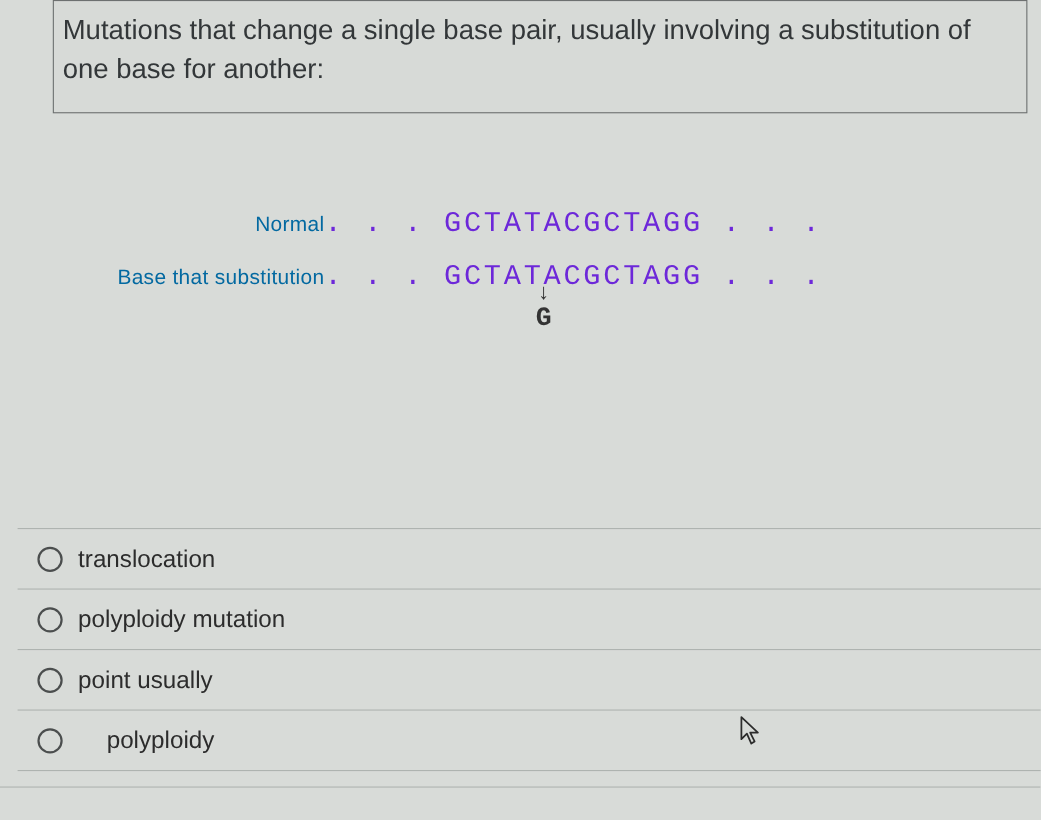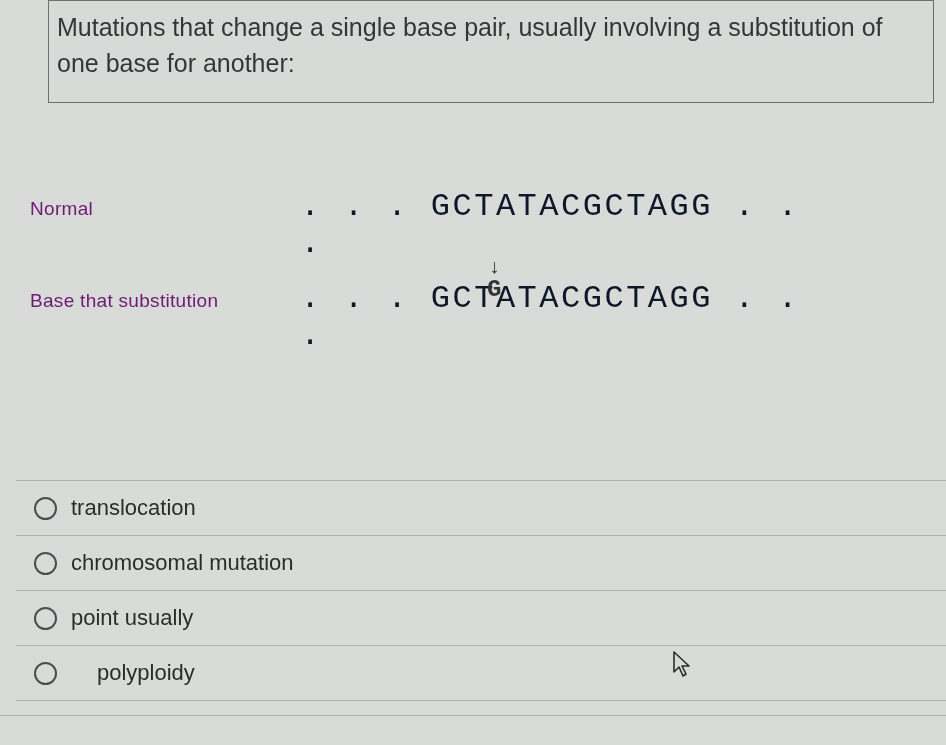--- a/index.html
+++ b/index.html
@@ -40,30 +40,30 @@
     width: 800px;
   }
 
   .seq-row {
     display: flex;
     align-items: baseline;
     margin-top: 18px;
   }
   .seq-label {
     width: 265px;
+    text-align: right;
     font-size: 19px;
-    color: #701a75;
+    color: #0369a1;
     letter-spacing: 0.3px;
   }
   .seq-text {
     font-family: "Courier New", Courier, monospace;
-    font-size: 32px;
+    font-size: 26px;
     letter-spacing: 2.5px;
-    color: #0f172a;
-    margin-left: 12px;
+    color: #6d28d9;
     font-weight: 500;
   }
   .under-arrow {
     position: absolute;
     left: 457px;
     top: 88px;
     display: flex;
     flex-direction: column;
     align-items: center;
     font-family: "Courier New", Courier, monospace;
@@ -161,21 +161,21 @@
 
   <div class="options">
 
     <div class="option-row">
       <span class="radio"></span>
       <span>translocation</span>
     </div>
 
     <div class="option-row">
       <span class="radio"></span>
-      <span>chromosomal mutation</span>
+      <span>polyploidy mutation</span>
     </div>
 
     <div class="option-row">
       <span class="radio"></span>
       <span>point usually</span>
     </div>
 
     <div class="option-row">
       <span class="radio"></span>
       <span>polyploidy</span>

